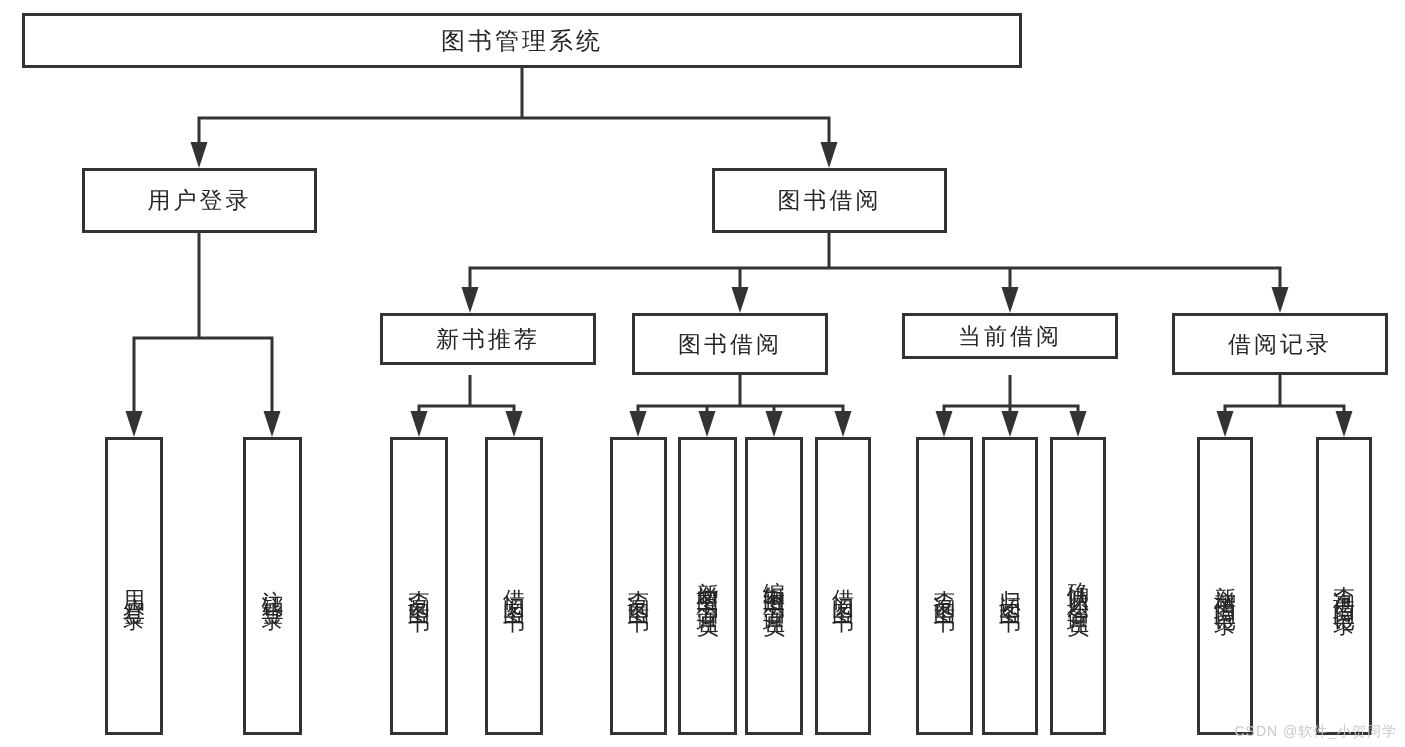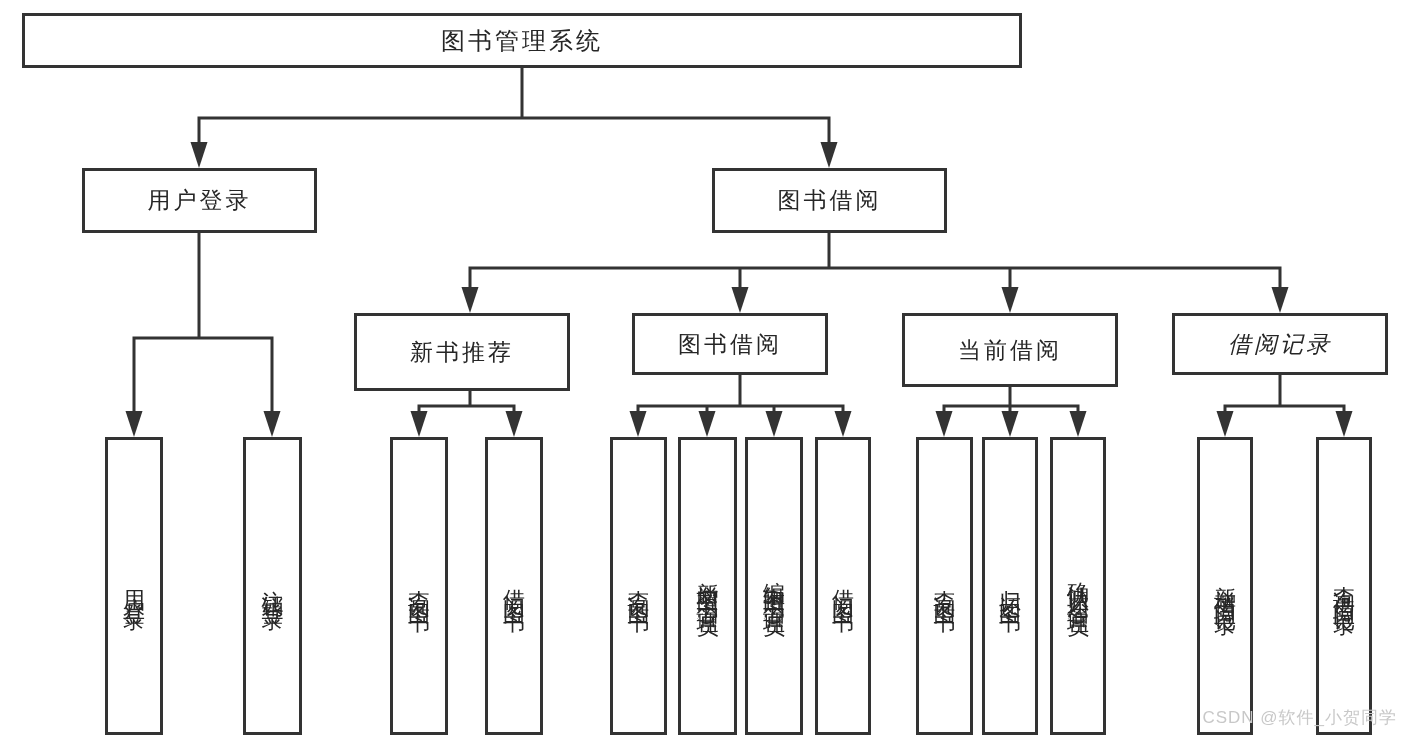--- a/index.html
+++ b/index.html
@@ -18,22 +18,22 @@
     display:flex; align-items:center; justify-content:center;
     color:var(--text);
   }
   .h-box { font-size:23px; letter-spacing:3px; white-space:nowrap; }
   .v-box {
     writing-mode:vertical-rl; text-orientation:mixed;
     font-size:22px; letter-spacing:7px; line-height:1.1;
     text-align:center;
   }
   .watermark {
-    position:absolute; right:8px; bottom:18px;
-    color:var(--watermark); font-size:17px; letter-spacing:1px;
+    position:absolute; right:8px; bottom:6px;
+    color:var(--watermark); font-size:14px; letter-spacing:1px;
     white-space:nowrap;
   }
 </style>
 </head>
 <body>
 
 <div class="stage">
 
   <svg class="wires" viewBox="0 0 1405 747" aria-hidden="true">
 
@@ -72,24 +72,24 @@
       <path class="arrowhead" d="M1225 437 l-8.5 -26 h17 Z"></path>
       <path class="arrowhead" d="M1344 437 l-8.5 -26 h17 Z"></path>
     </g>
   </svg>
 
   <div class="box h-box" style="left:22px; top:13px; width:1000px; height:55px; font-size:24px;">图书管理系统</div>
 
   <div class="box h-box" style="left:82px; top:168px; width:235px; height:65px;">用户登录</div>
   <div class="box h-box" style="left:712px; top:168px; width:235px; height:65px;">图书借阅</div>
 
-  <div class="box h-box" style="left:354px; top:313px; width:216px; height:78px;">新书推荐</div>
+  <div class="box h-box" style="left:380px; top:313px; width:216px; height:52px;">新书推荐</div>
   <div class="box h-box" style="left:632px; top:313px; width:196px; height:62px;">图书借阅</div>
-  <div class="box h-box" style="left:902px; top:313px; width:216px; height:74px;">当前借阅</div>
-  <div class="box h-box" style="left:1172px; top:313px; width:216px; height:62px;font-style:italic;">借阅记录</div>
+  <div class="box h-box" style="left:902px; top:313px; width:216px; height:46px;">当前借阅</div>
+  <div class="box h-box" style="left:1172px; top:313px; width:216px; height:62px;">借阅记录</div>
 
   <div class="box v-box" style="left:105px; top:437px; width:58px; height:298px;">用户登录</div>
   <div class="box v-box" style="left:243px; top:437px; width:59px; height:298px;">注销登录</div>
 
   <div class="box v-box" style="left:390px; top:437px; width:58px; height:298px;">查询图书</div>
   <div class="box v-box" style="left:485px; top:437px; width:58px; height:298px;">借阅图书</div>
 
   <div class="box v-box" style="left:610px; top:437px; width:57px; height:298px;">查询图书</div>
   <div class="box v-box" style="left:678px; top:437px; width:59px; height:298px; letter-spacing:5px;">新增图书（管理员）</div>
   <div class="box v-box" style="left:745px; top:437px; width:58px; height:298px; letter-spacing:5px;">编辑图书（管理员）</div>

